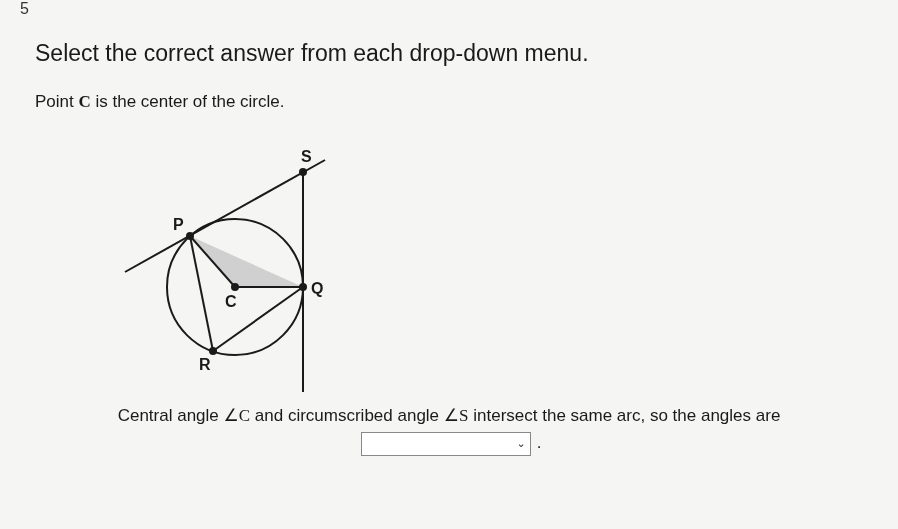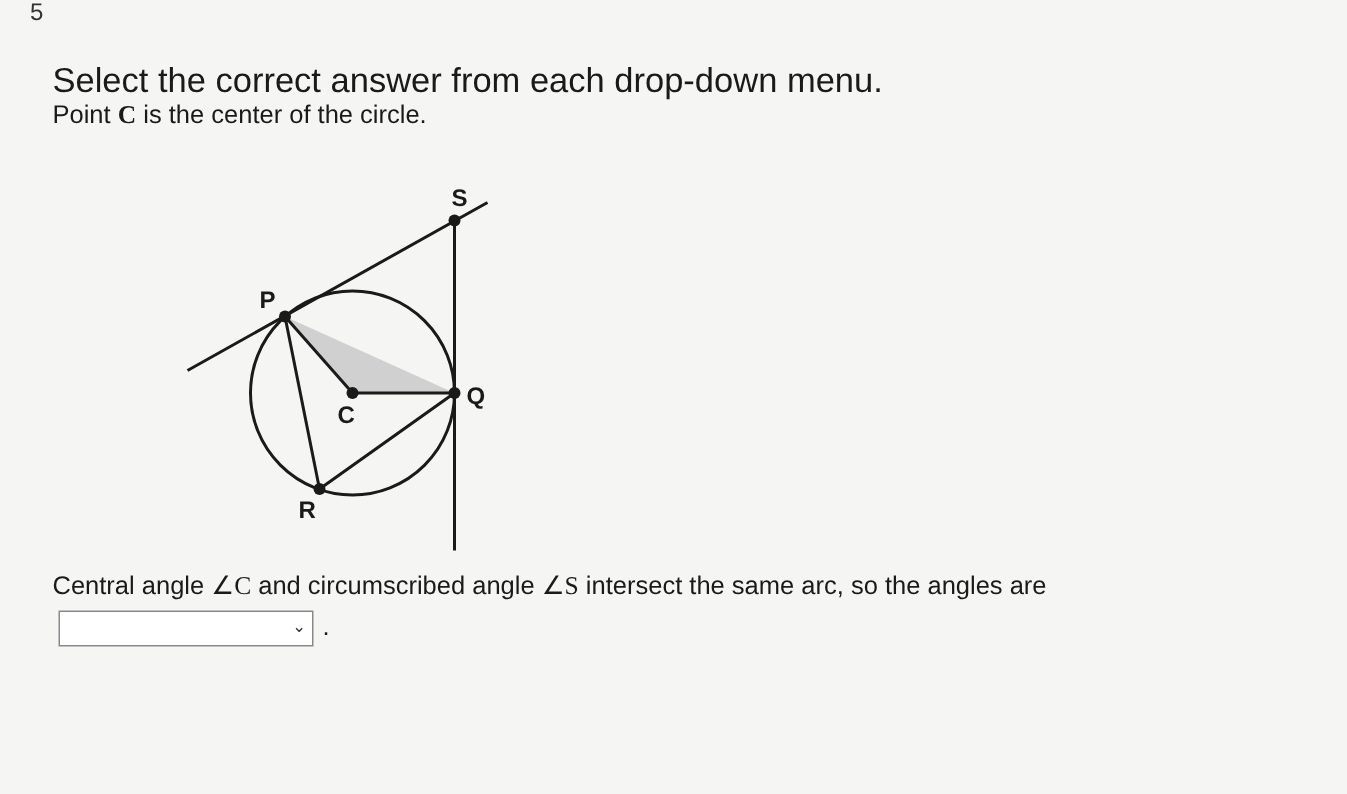--- a/index.html
+++ b/index.html
@@ -18,37 +18,39 @@
       left: 20px;
       font-size: 16px;
       color: #333;
     }
     .instruction {
       margin-top: 40px;
       font-size: 23px;
       color: #1a1a1a;
     }
     .statement {
+      margin-top: 25px;
       font-size: 17px;
     }
     .statement .math-var {
       font-family: 'Times New Roman', serif;
       font-weight: bold;
     }
     .diagram-area {
       margin-top: 20px;
       margin-left: 80px;
       width: 280px;
       height: 260px;
       position: relative;
     }
     .answer-block {
       margin-top: 10px;
       font-size: 17px;
       line-height: 1.6;
+      text-align: center;
     }
     .angle-expr {
       font-family: 'Times New Roman', serif;
     }
     .dropdown {
       display: inline-block;
       width: 150px;
       height: 24px;
       background: #ffffff;
       border: 1px solid #888;

